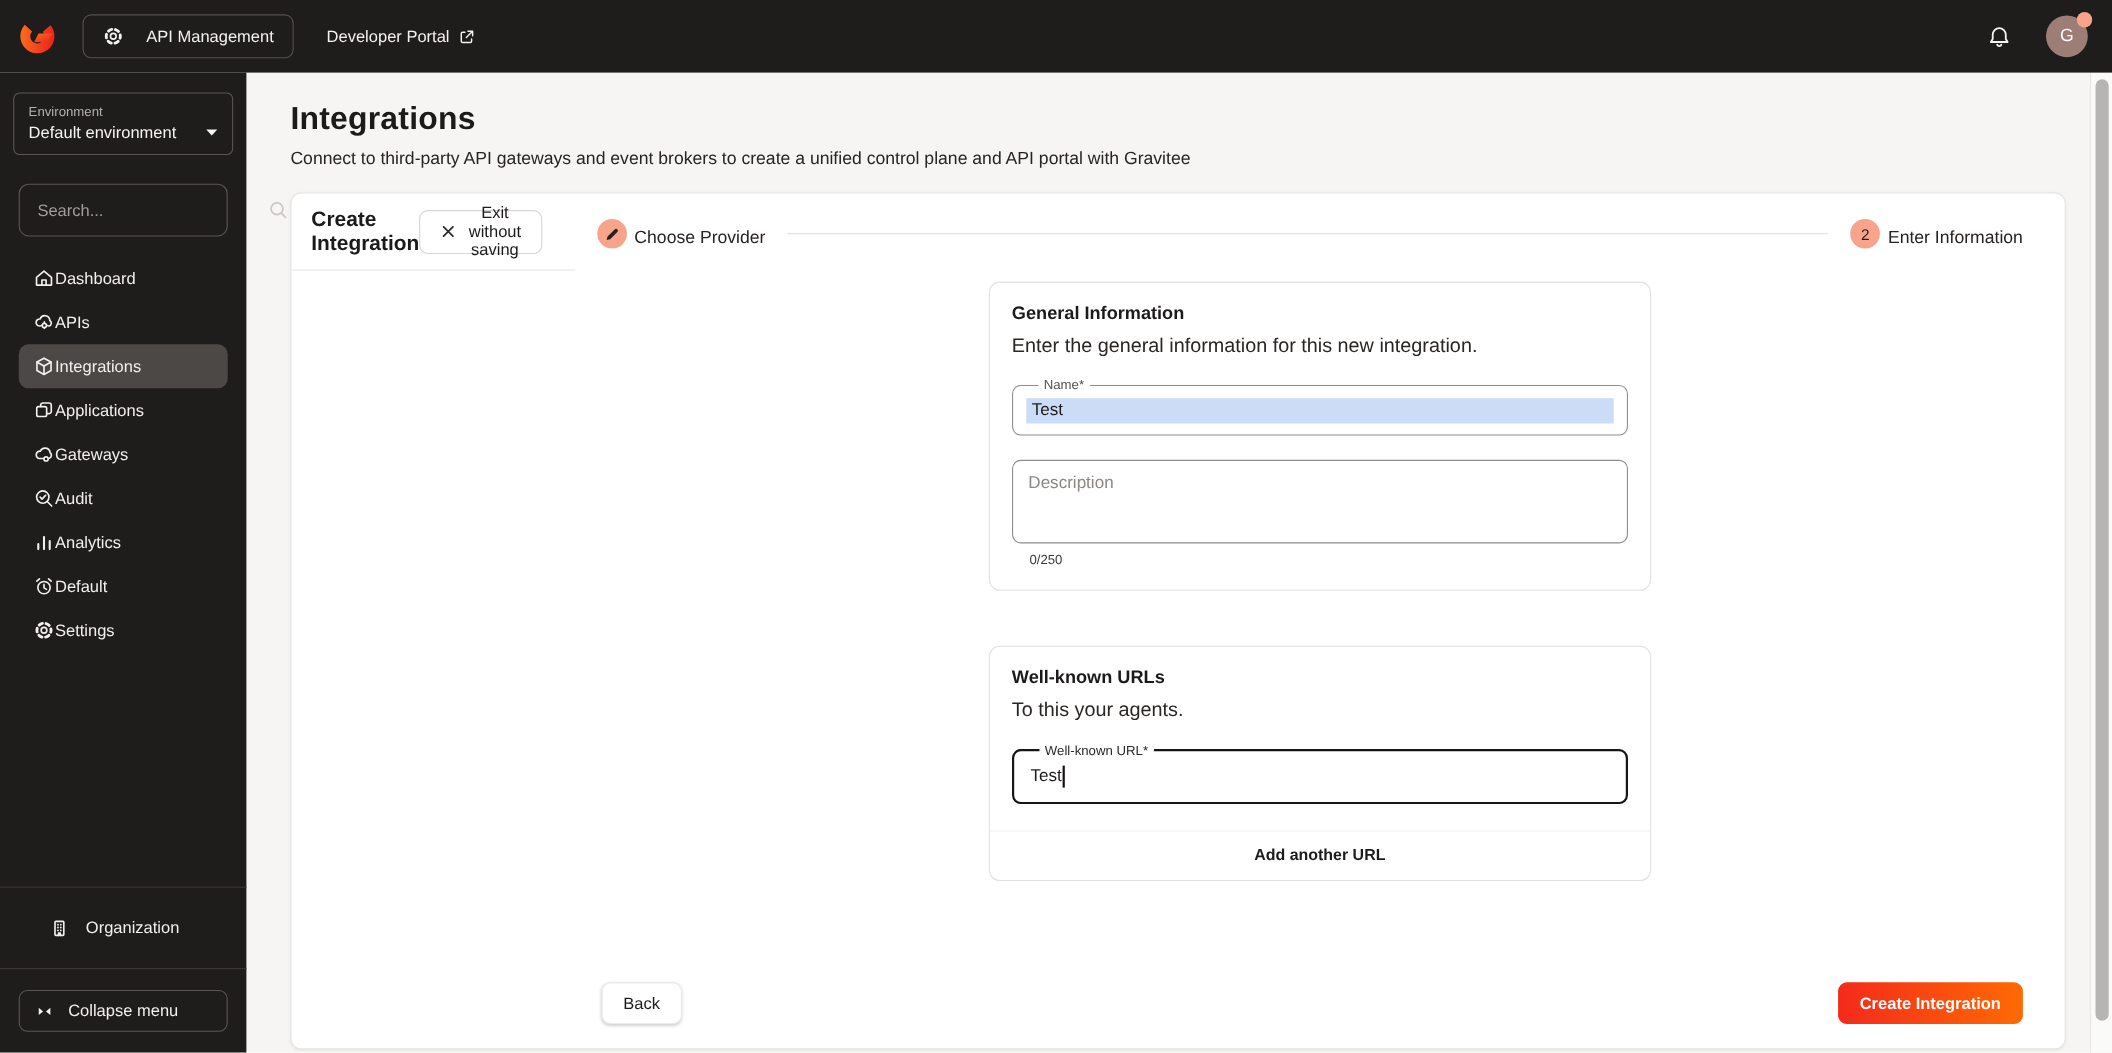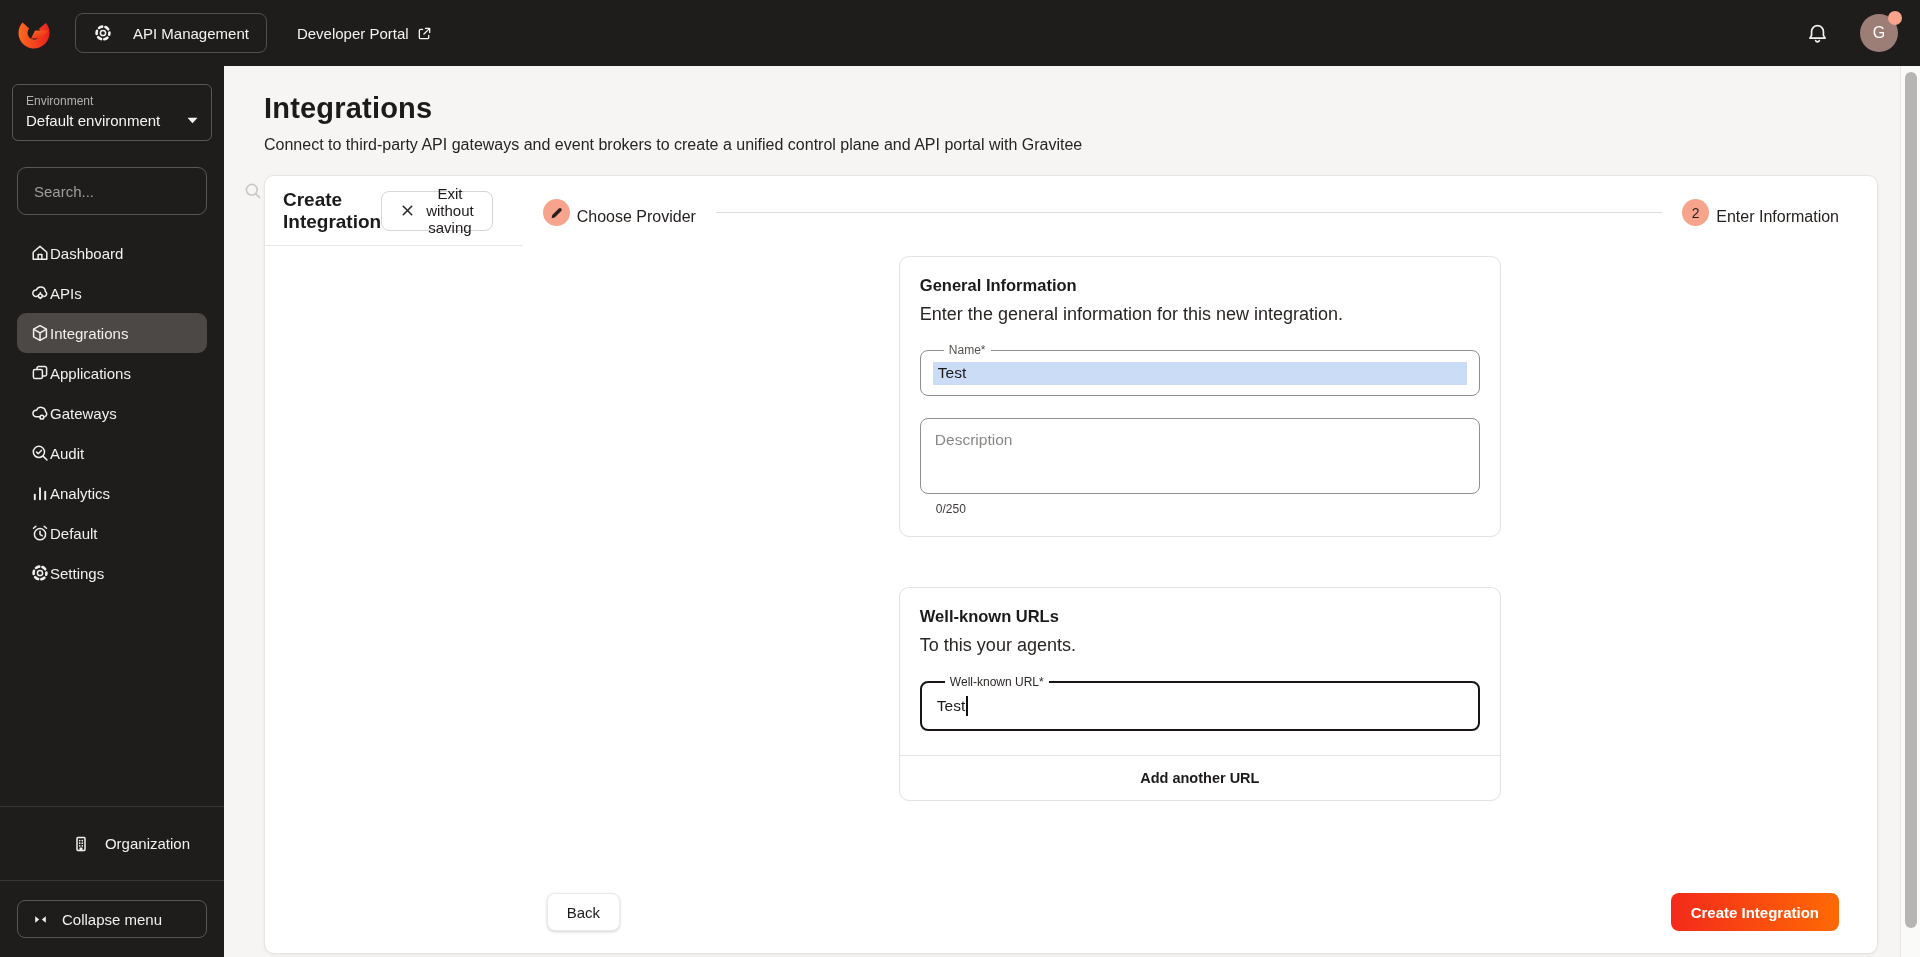--- a/index.html
+++ b/index.html
@@ -67,21 +67,21 @@
     margin:0 17px; height:40px; border-radius:9px;
     display:flex; align-items:center; gap:0; padding:0 13px;
     color:#f2f0ee; font-size:15px; cursor:pointer;
   }
   .nav-item.active { background:#4c4846; }
   .nav-item .icon { color:#f2f0ee; }
   .sidebar-bottom { position:absolute; bottom:0; left:0; width:100%; }
   .side-divider { height:1px; background:#3a3635; }
   .org-item {
     height:73px; display:flex; align-items:center; gap:14px;
-    padding:0 34px; color:#f2f0ee; font-size:15px; cursor:pointer;justify-content:flex-end;
+    padding:0 44px; color:#f2f0ee; font-size:15px; cursor:pointer;
   }
   .collapse-btn {
     margin:19px 17px 19px; height:38px; border:1px solid #5a5654; border-radius:8px;
     display:flex; align-items:center; gap:13px; padding:0 14px;
     color:#f2f0ee; font-size:15px; cursor:pointer; background:transparent; width:190px;
   }
 
   
   .scroll-track {
     position:absolute; top:66px; right:0; width:20px; height:891px;

